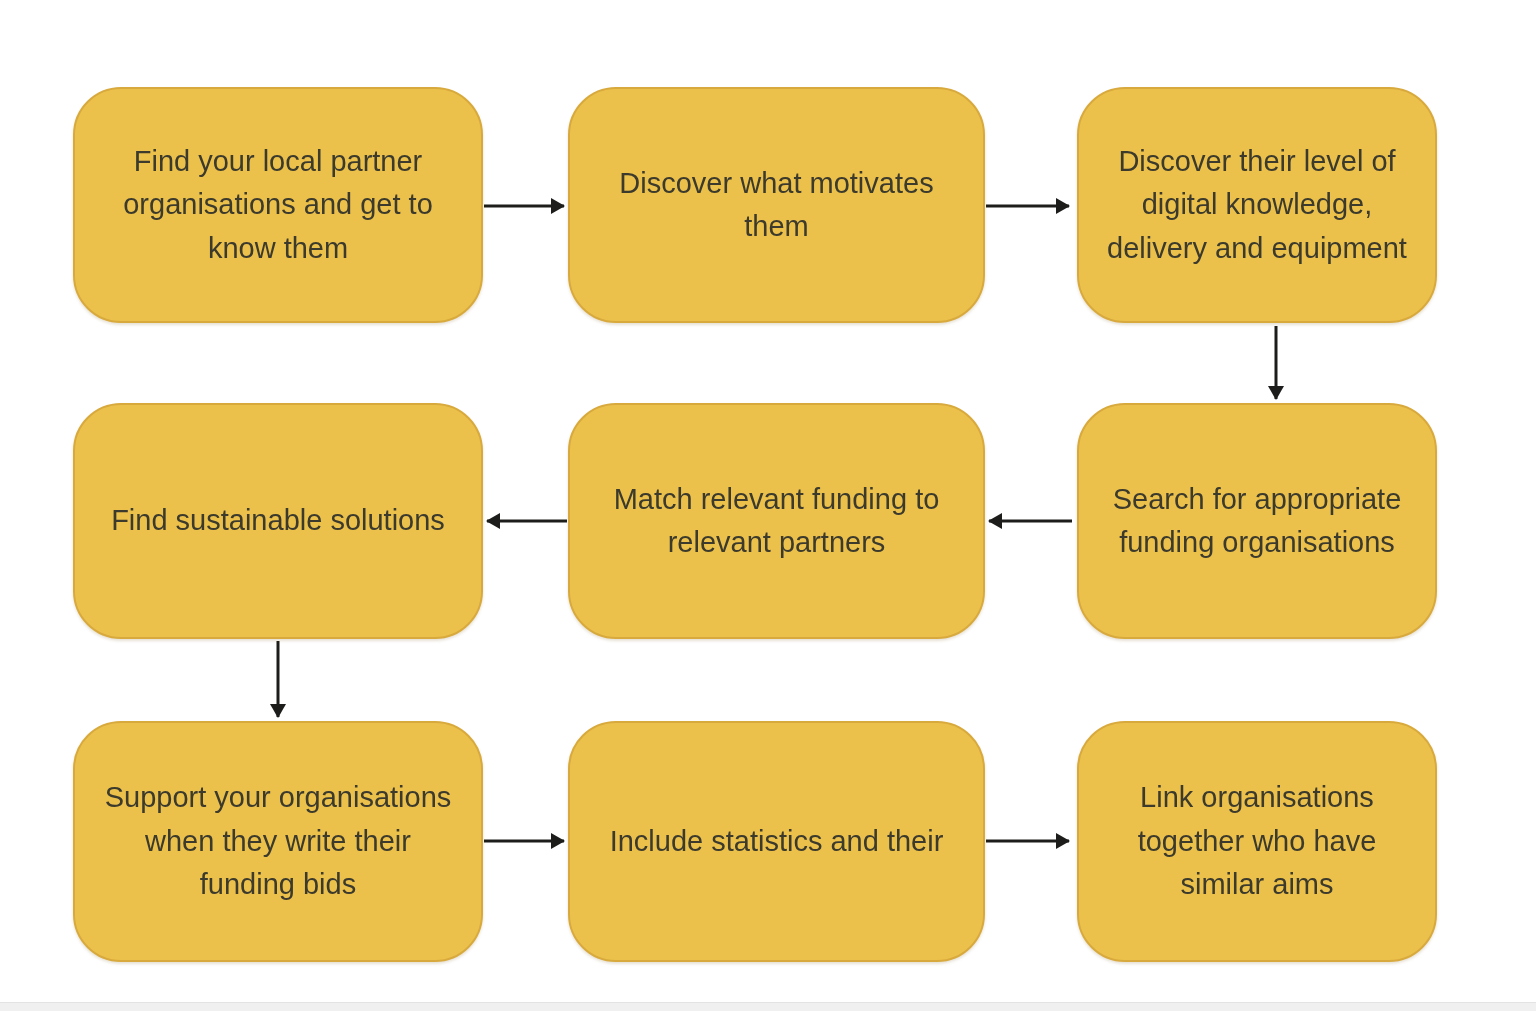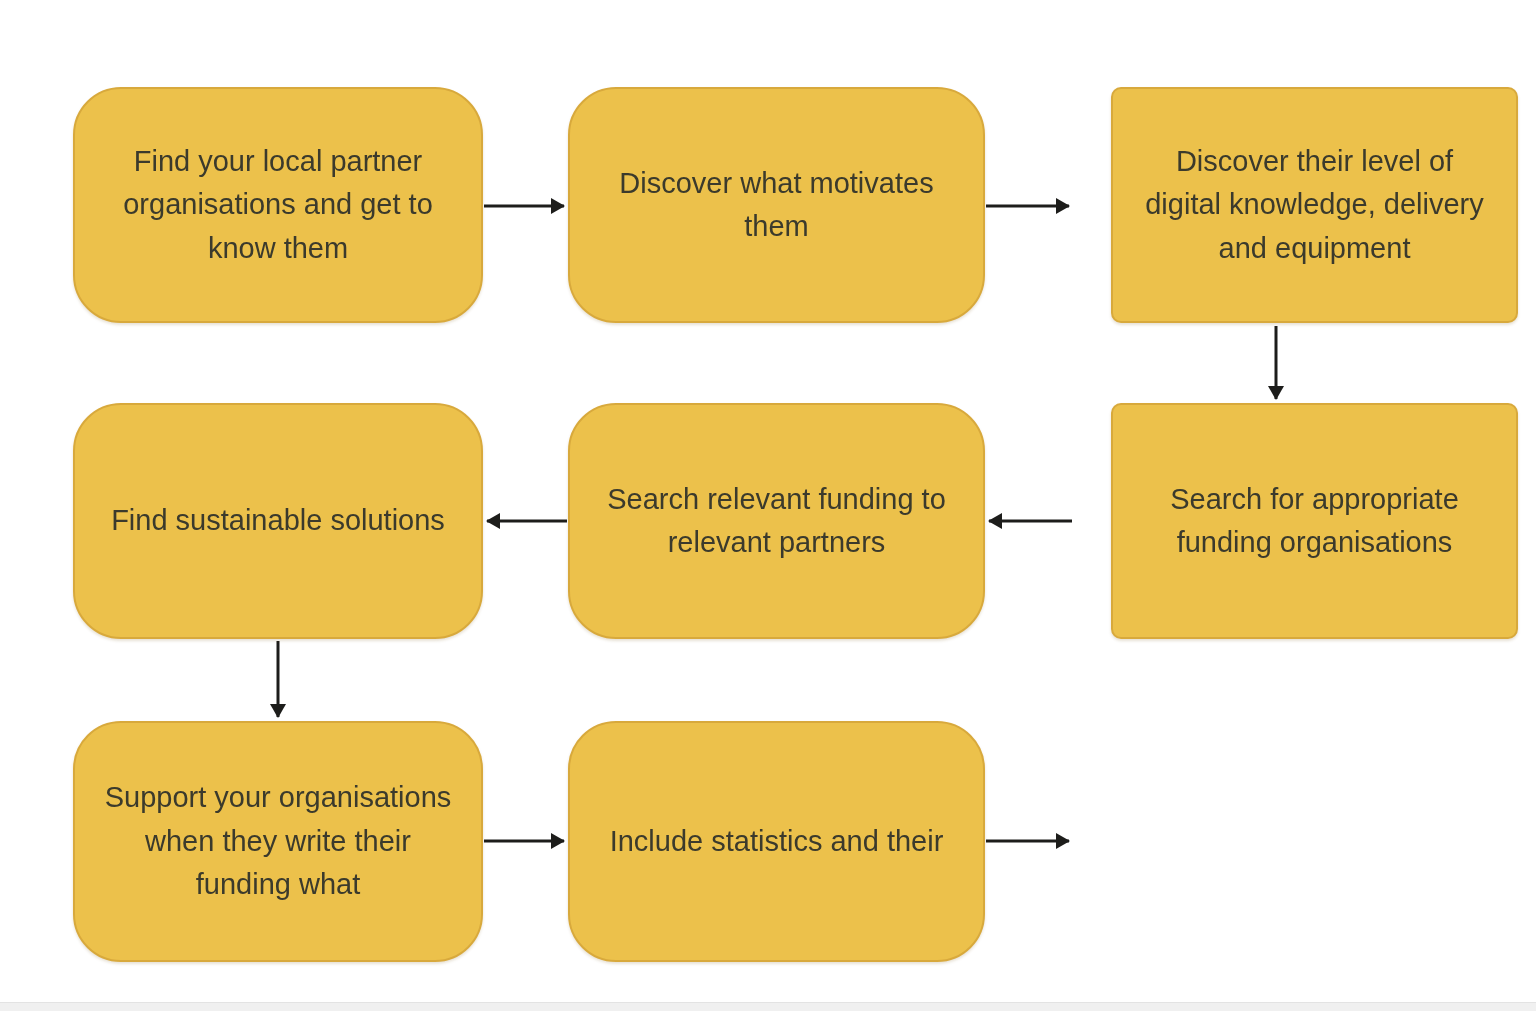--- a/index.html
+++ b/index.html
@@ -35,21 +35,21 @@
     font-size:29px;
     line-height:1.5;
   }
   
   .r1{top:87px;height:236px;}
   .r2{top:403px;height:236px;}
   .r3{top:721px;height:241px;}
   
   .c1{left:73px;width:410px;}
   .c2{left:568px;width:417px;}
-  .c3{left:1111px;width:407px;border-radius:10px;}
+  .c3{left:1077px;width:360px;}
   .arrows{
     position:absolute;
     inset:0;
     width:100%;
     height:100%;
     pointer-events:none;
   }
   .arrows line{
     stroke:var(--arrow);
     stroke-width:3;
@@ -91,27 +91,30 @@
     <span>Find your local partner organisations and get to know them</span>
   </div>
   <div class="node r1 c3">
     <span>Discover their level of digital knowledge, delivery and equipment</span>
   </div>
 
   <div class="node r2 c1">
     <span>Find sustainable solutions</span>
   </div>
   <div class="node r2 c2">
-    <span>Search relevant funding to relevant partners</span>
+    <span>Match relevant funding to relevant partners</span>
   </div>
   <div class="node r2 c3">
     <span>Search for appropriate funding organisations</span>
   </div>
 
   <div class="node r3 c1">
-    <span>Support your organisations when they write their funding what</span>
+    <span>Support your organisations when they write their funding bids</span>
   </div>
   <div class="node r3 c2">
     <span>Include statistics and their</span>
+  </div>
+  <div class="node r3 c3">
+    <span>Link organisations together who have similar aims</span>
   </div>
 
   <div class="bottom-strip"></div>
 </div>
 
 </body></html>

